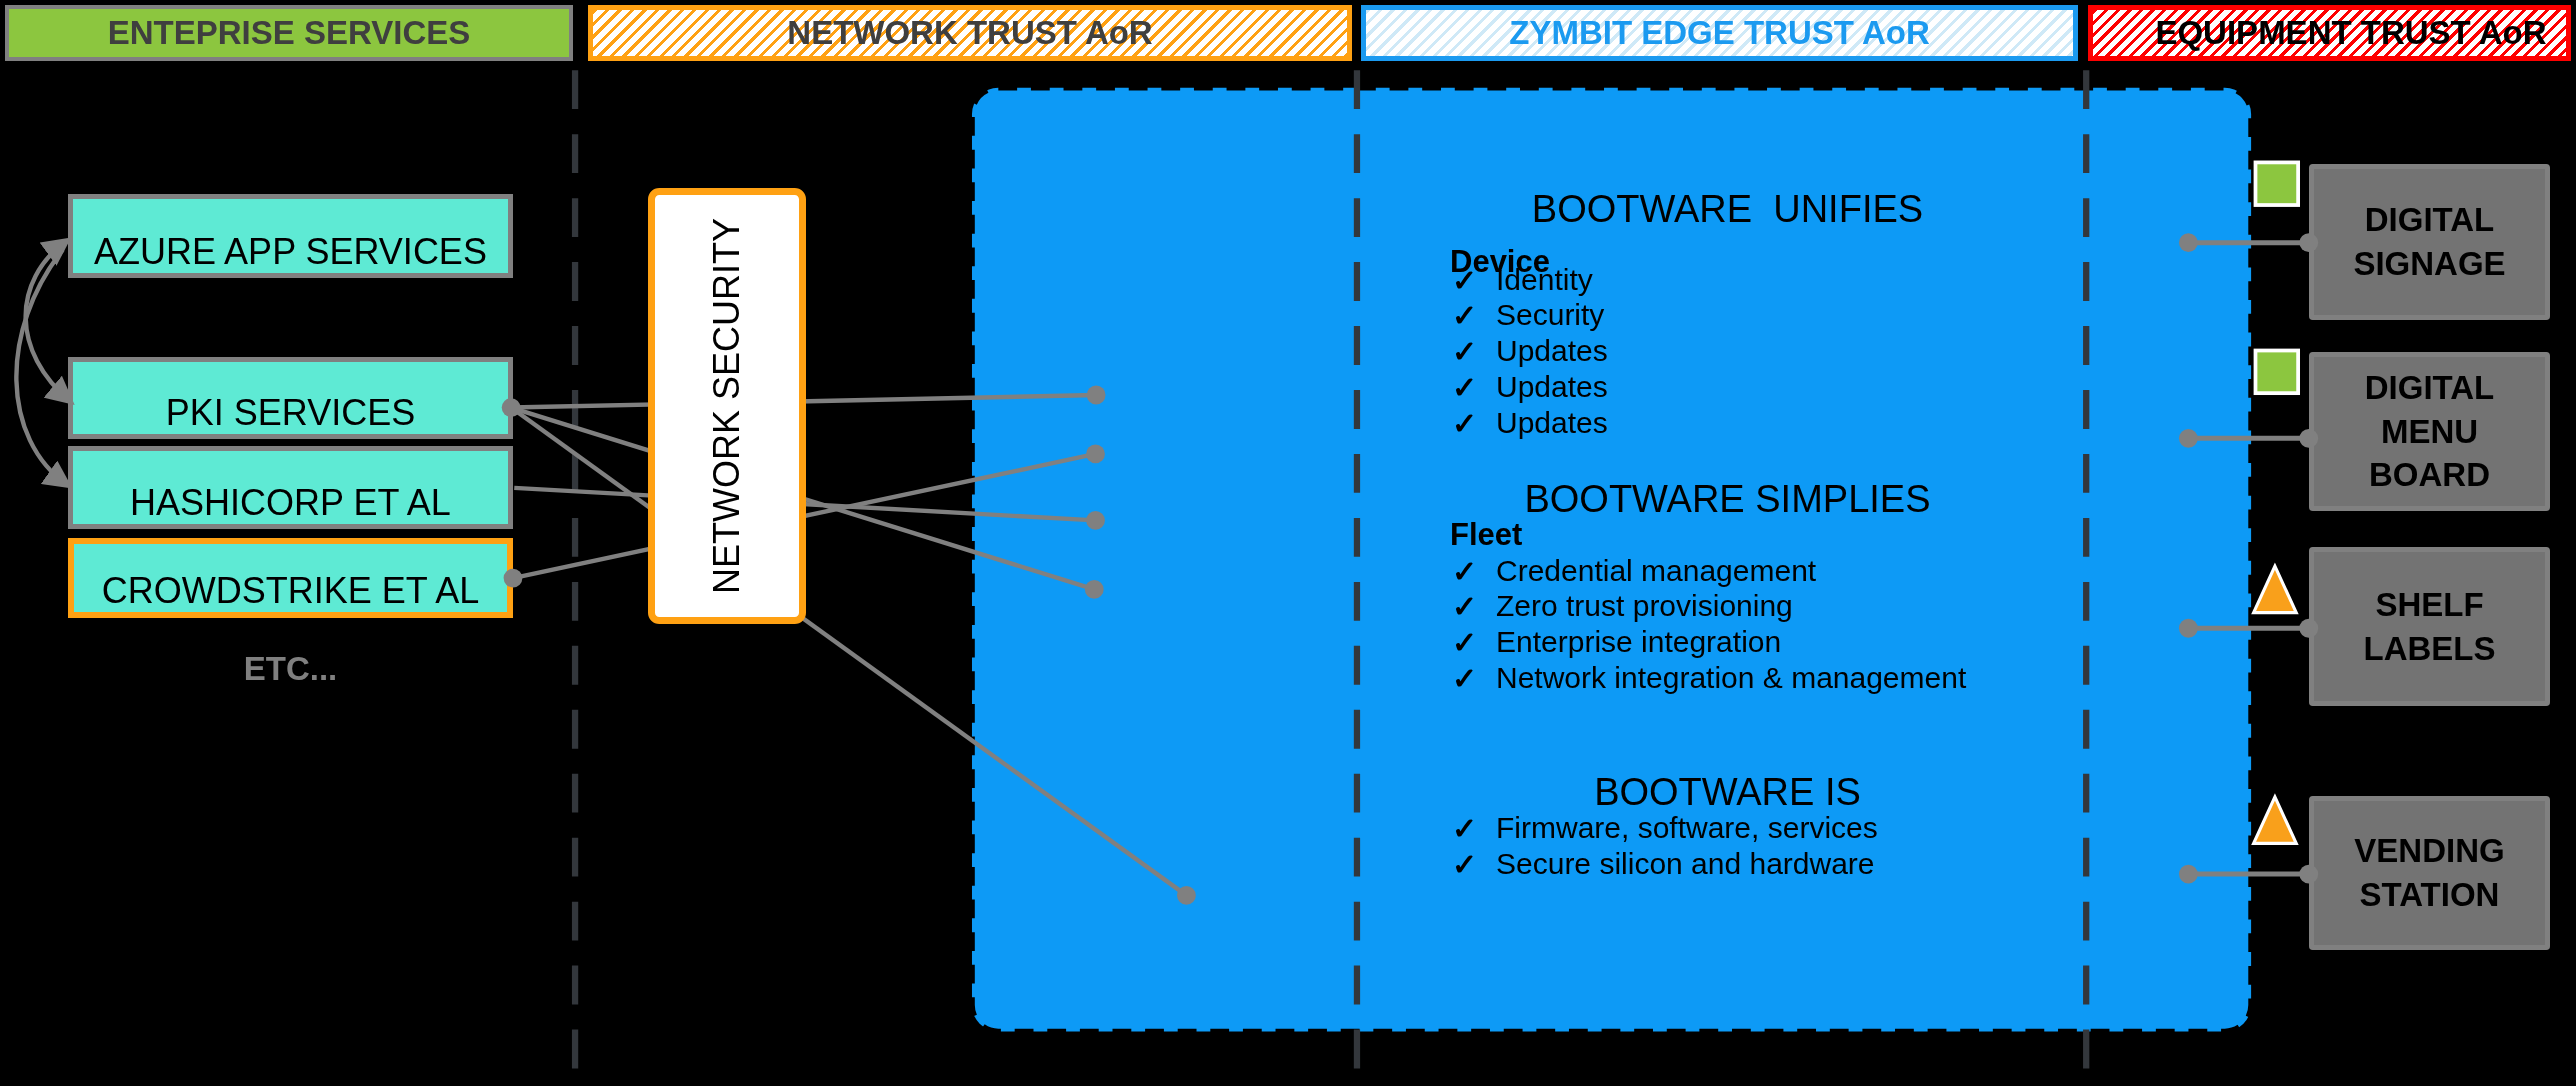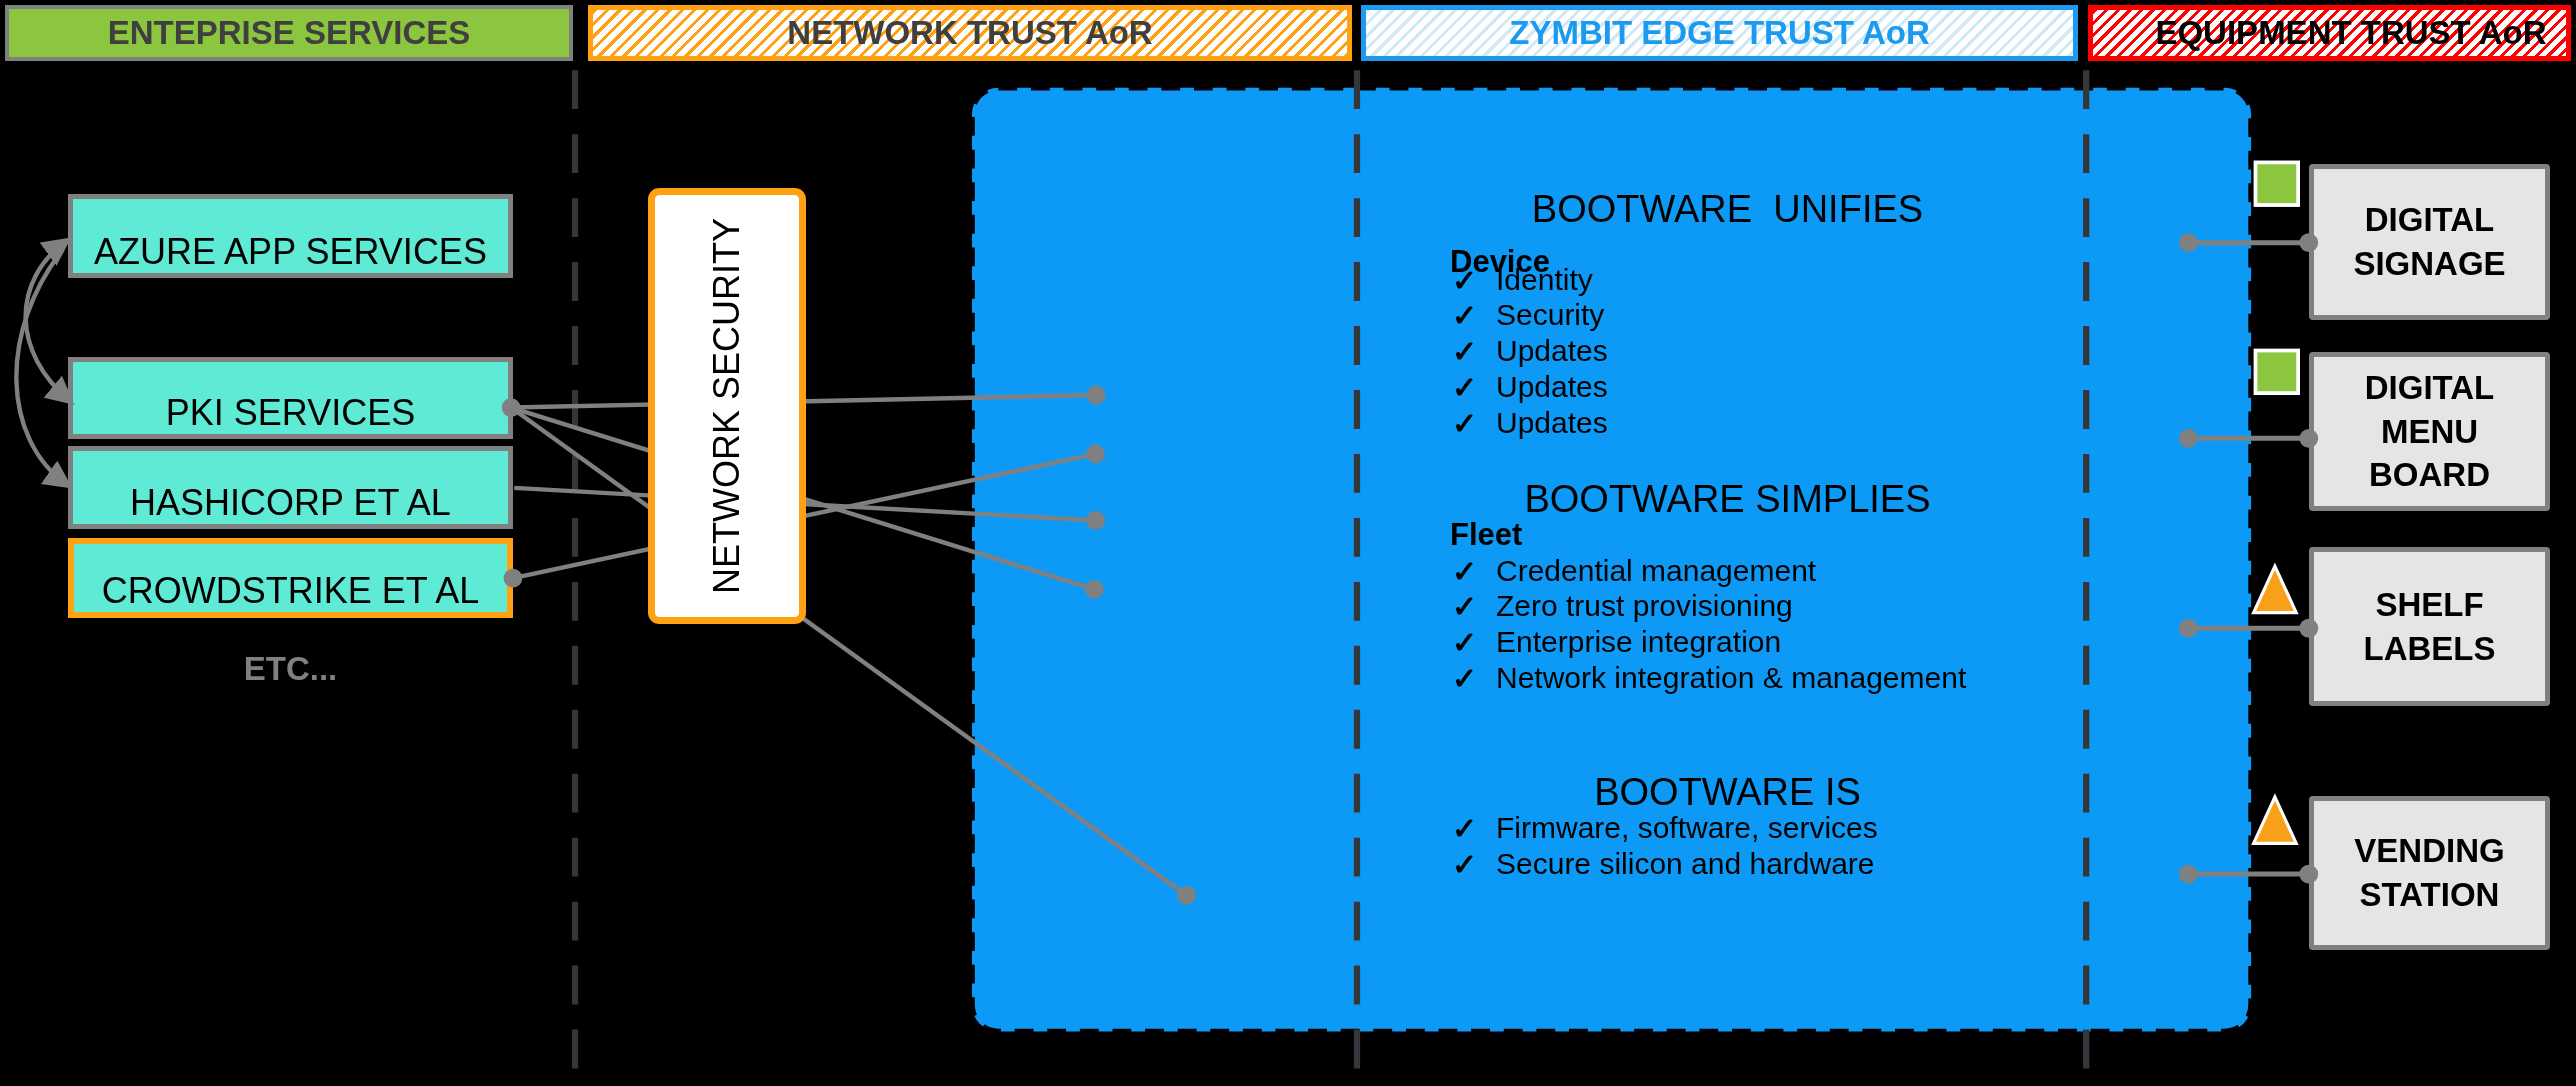--- a/index.html
+++ b/index.html
@@ -40,21 +40,21 @@
   
   .bw{left:1367px;top:0;width:721px;height:1086px;color:#000;pointer-events:none;}
   .bw > div{position:absolute;width:100%;}
   .bw-title{text-align:center;font-weight:normal;font-size:38px;white-space:pre-wrap;}
   .bw-sub{left:83px;font-weight:bold;font-size:31px;width:auto !important;}
   .bw-item{font-size:30px;}
   .bw-item .chk{position:absolute;left:85px;font-weight:bold;}
   .bw-item .it-txt{position:absolute;left:129px;white-space:nowrap;}
 
   
-  .eq-box{left:2309px;width:241px;background:#e5e5e5;border:5px solid var(--c-gray);border-radius:3.8px;
+  .eq-box{left:2309px;width:241px;background:#737373;border:5px solid var(--c-gray);border-radius:3.8px;
      display:flex;align-items:center;justify-content:center;text-align:center;
      color:#000;font-weight:bold;font-size:33px;line-height:1.32;}
   .eq-signage{top:164px;height:156px;}
   .eq-menu{top:352px;height:159px;}
   .eq-shelf{top:547px;height:159px;}
   .eq-vending{top:796px;height:154px;}
   .eq-box span{display:block;}
 </style>
 </head>
 <body>

